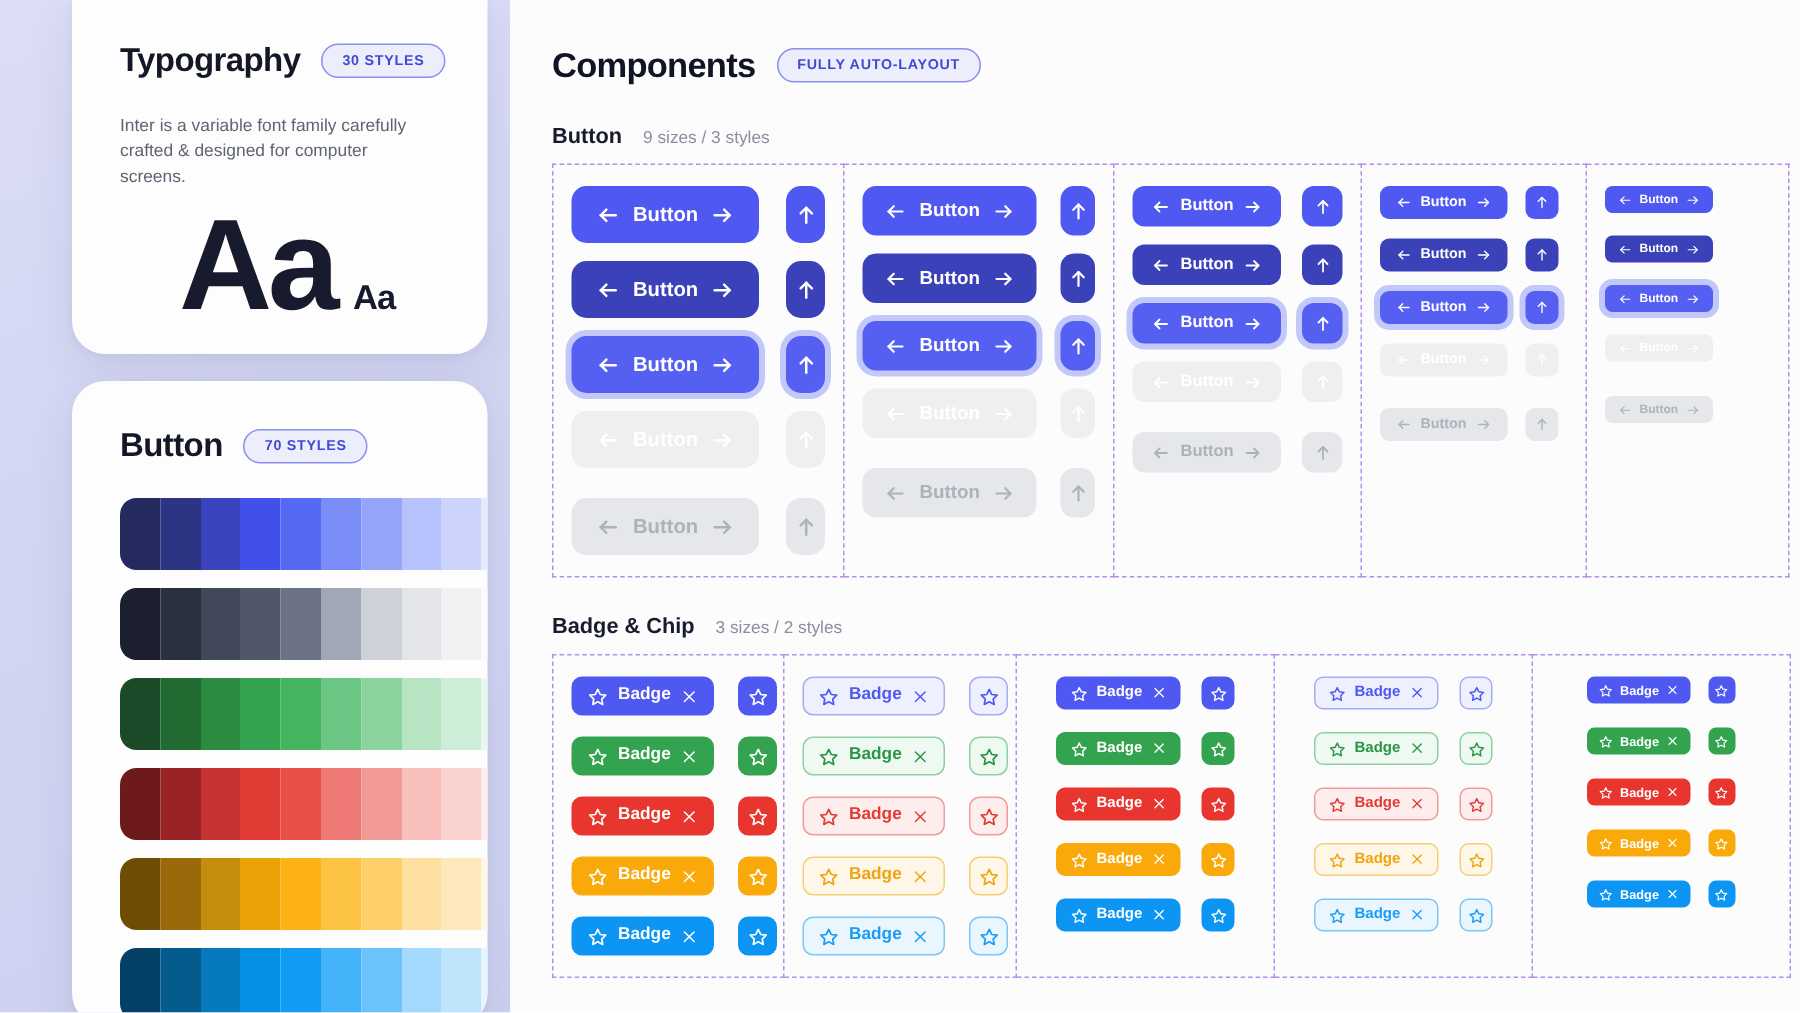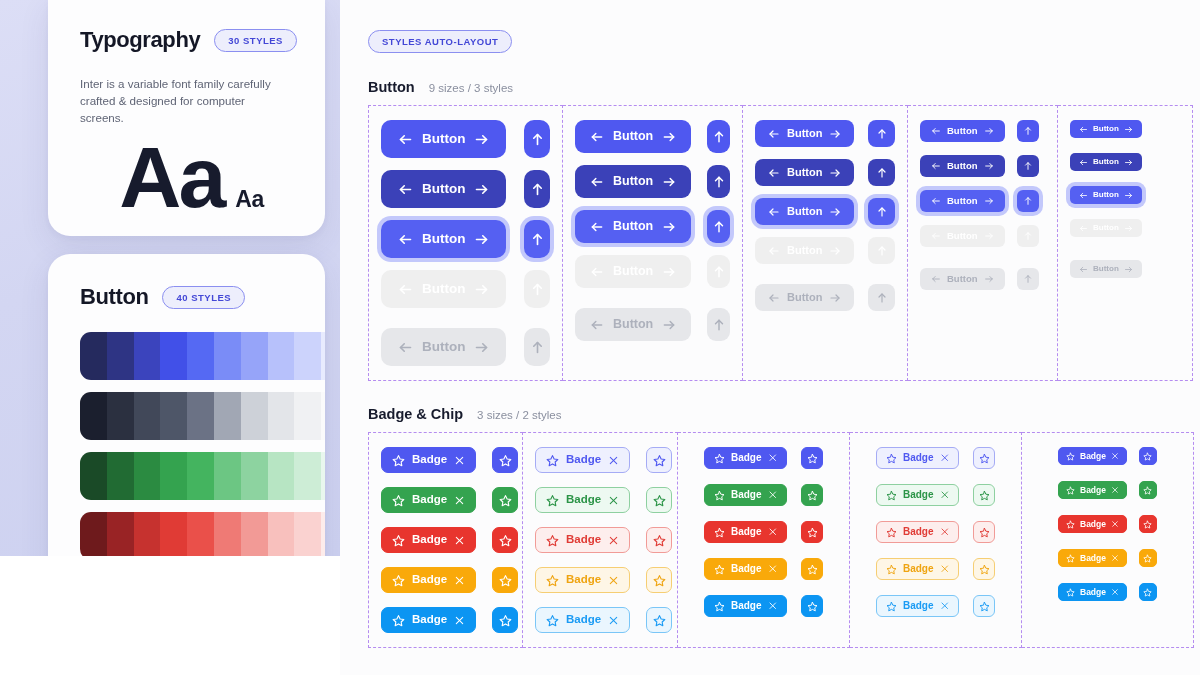--- a/index.html
+++ b/index.html
@@ -6,21 +6,21 @@
   html, body {
     width: 1200px; height: 675px;
     overflow: hidden;
     font-family: "Liberation Sans", sans-serif;
     background: #ffffff;
   }
   #root { position: relative; width: 1200px; height: 675px; }
 
   
   .left-pane {
-    position: absolute; left: 0; top: 0; width: 340px; height: 556px;
+    position: absolute; left: 0; top: 0; width: 340px; height: 675px;
     background: linear-gradient(160deg, #dcdef6 0%, #d3d6f2 45%, #cdd1f0 100%);
     overflow: hidden;
   }
   .card {
     position: absolute; left: 48px; width: 277px;
     background: #fdfdfe;
     border-radius: 22px;
     box-shadow: 0 10px 30px rgba(60,60,120,.10), 0 2px 6px rgba(60,60,120,.05);
     overflow: hidden;
   }
@@ -167,21 +167,21 @@
       <div class="typo-desc">Inter is a variable font family carefully crafted &amp; designed for computer screens.</div>
       <div class="typo-specimen">
         <span class="aa-big">Aa</span>
         <span class="aa-small">Aa</span>
       </div>
     </div>
 
     <div class="card card-colors">
       <div class="card-head">
         <div class="card-title">Button</div>
-        <div class="pill">40 STYLES</div>
+        <div class="pill">70 STYLES</div>
       </div>
       <div class="ramps" id="ramps">
           <div class="ramp">
             <span style="background: rgb(37, 42, 94);"></span>
             <span style="background: rgb(46, 52, 132);"></span>
             <span style="background: rgb(59, 68, 189);"></span>
             <span style="background: rgb(65, 80, 232);"></span>
             <span style="background: rgb(85, 105, 243);"></span>
             <span style="background: rgb(122, 140, 247);"></span>
             <span style="background: rgb(150, 164, 249);"></span>
@@ -250,21 +250,22 @@
             <span style="background: rgb(233, 245, 254);"></span>
           </div>
         </div>
     </div>
 
   </div>
 
   <div class="main">
 
     <div class="main-head">
-      <div class="pill">STYLES AUTO-LAYOUT</div>
+      <div class="main-title">Components</div>
+      <div class="pill">FULLY AUTO-LAYOUT</div>
     </div>
 
     <div class="section-head" style="margin-top:26px">
       <div class="section-title">Button</div>
       <div class="section-meta">9 sizes / 3 styles</div>
     </div>
     <div class="frames" id="button-frames" style="margin-top:10px">
         <div class="frame sz-xl" style="width: 195px;">
           <div class="btn-row" style="gap: 18px;">
             <button class="btn st-default">

